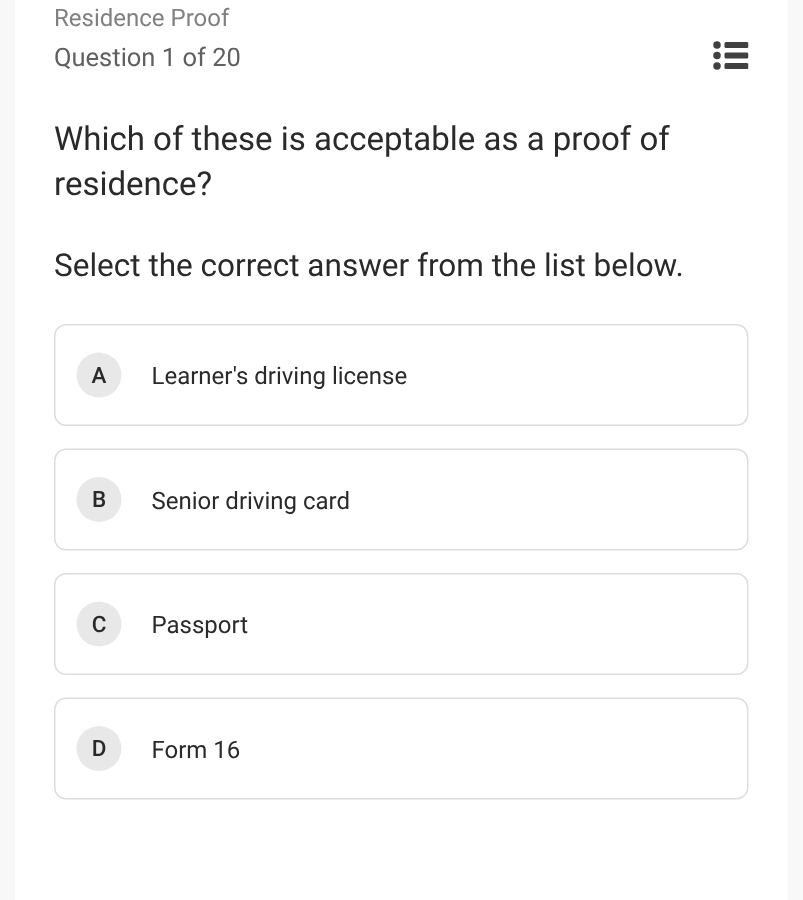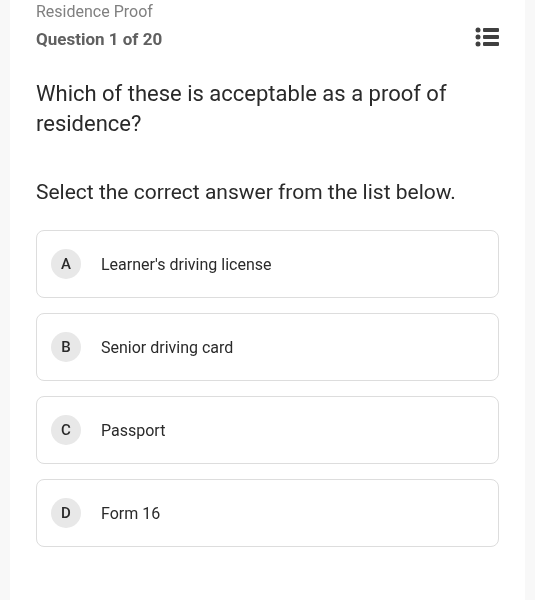--- a/index.html
+++ b/index.html
@@ -33,32 +33,32 @@
     }
     .subheader {
       display: flex;
       justify-content: space-between;
       align-items: center;
       margin-bottom: 28px;
     }
     .question-counter {
       color: #606060;
       font-size: 17px;
-      font-weight: 700;
+      font-weight: 400;
     }
     .list-icon {
       color: #404040;
       cursor: pointer;
     }
     .question-text {
       color: #2a2a2a;
       font-size: 22px;
       font-weight: 400;
       line-height: 1.35;
-      margin-bottom: 42px;
+      margin-bottom: 28px;
     }
     .instruction {
       color: #2a2a2a;
       font-size: 21px;
       font-weight: 400;
       margin-bottom: 26px;
     }
     .options {
       display: flex;
       flex-direction: column;

